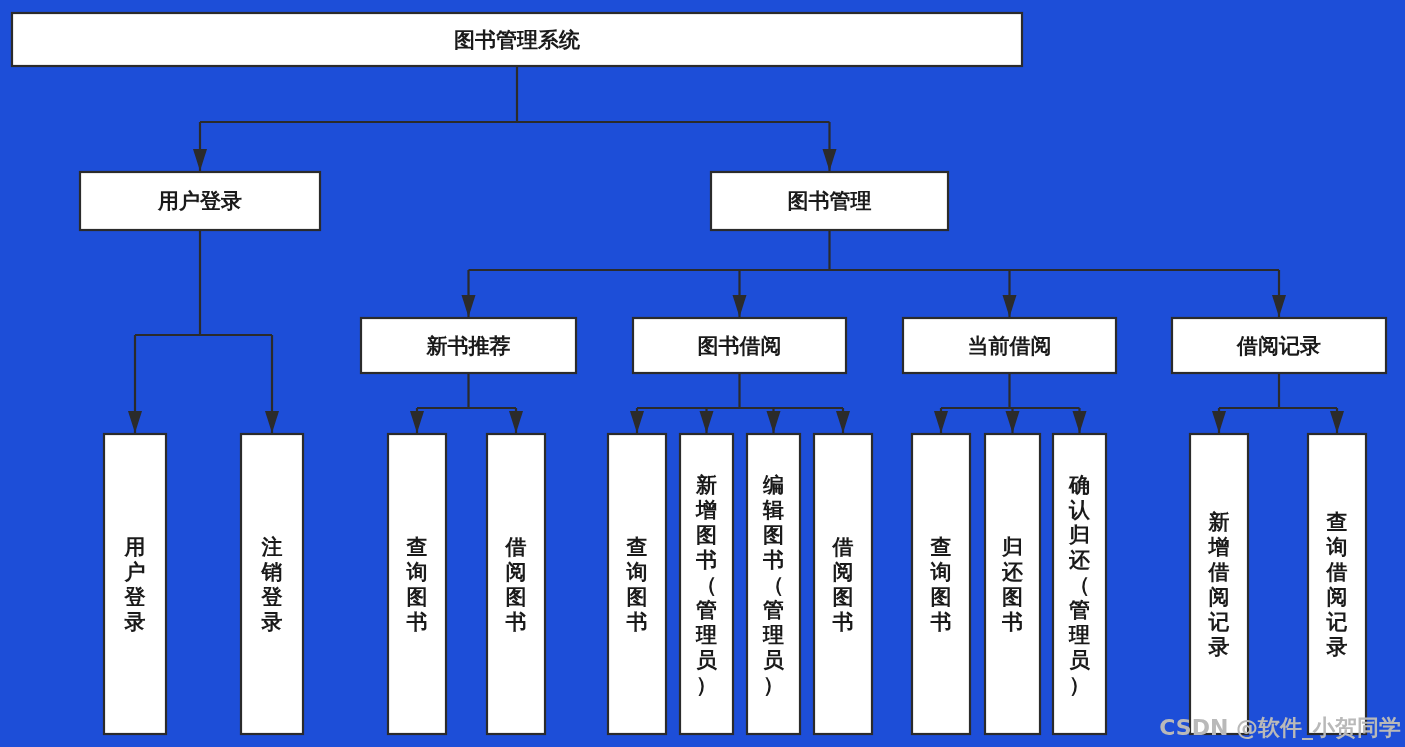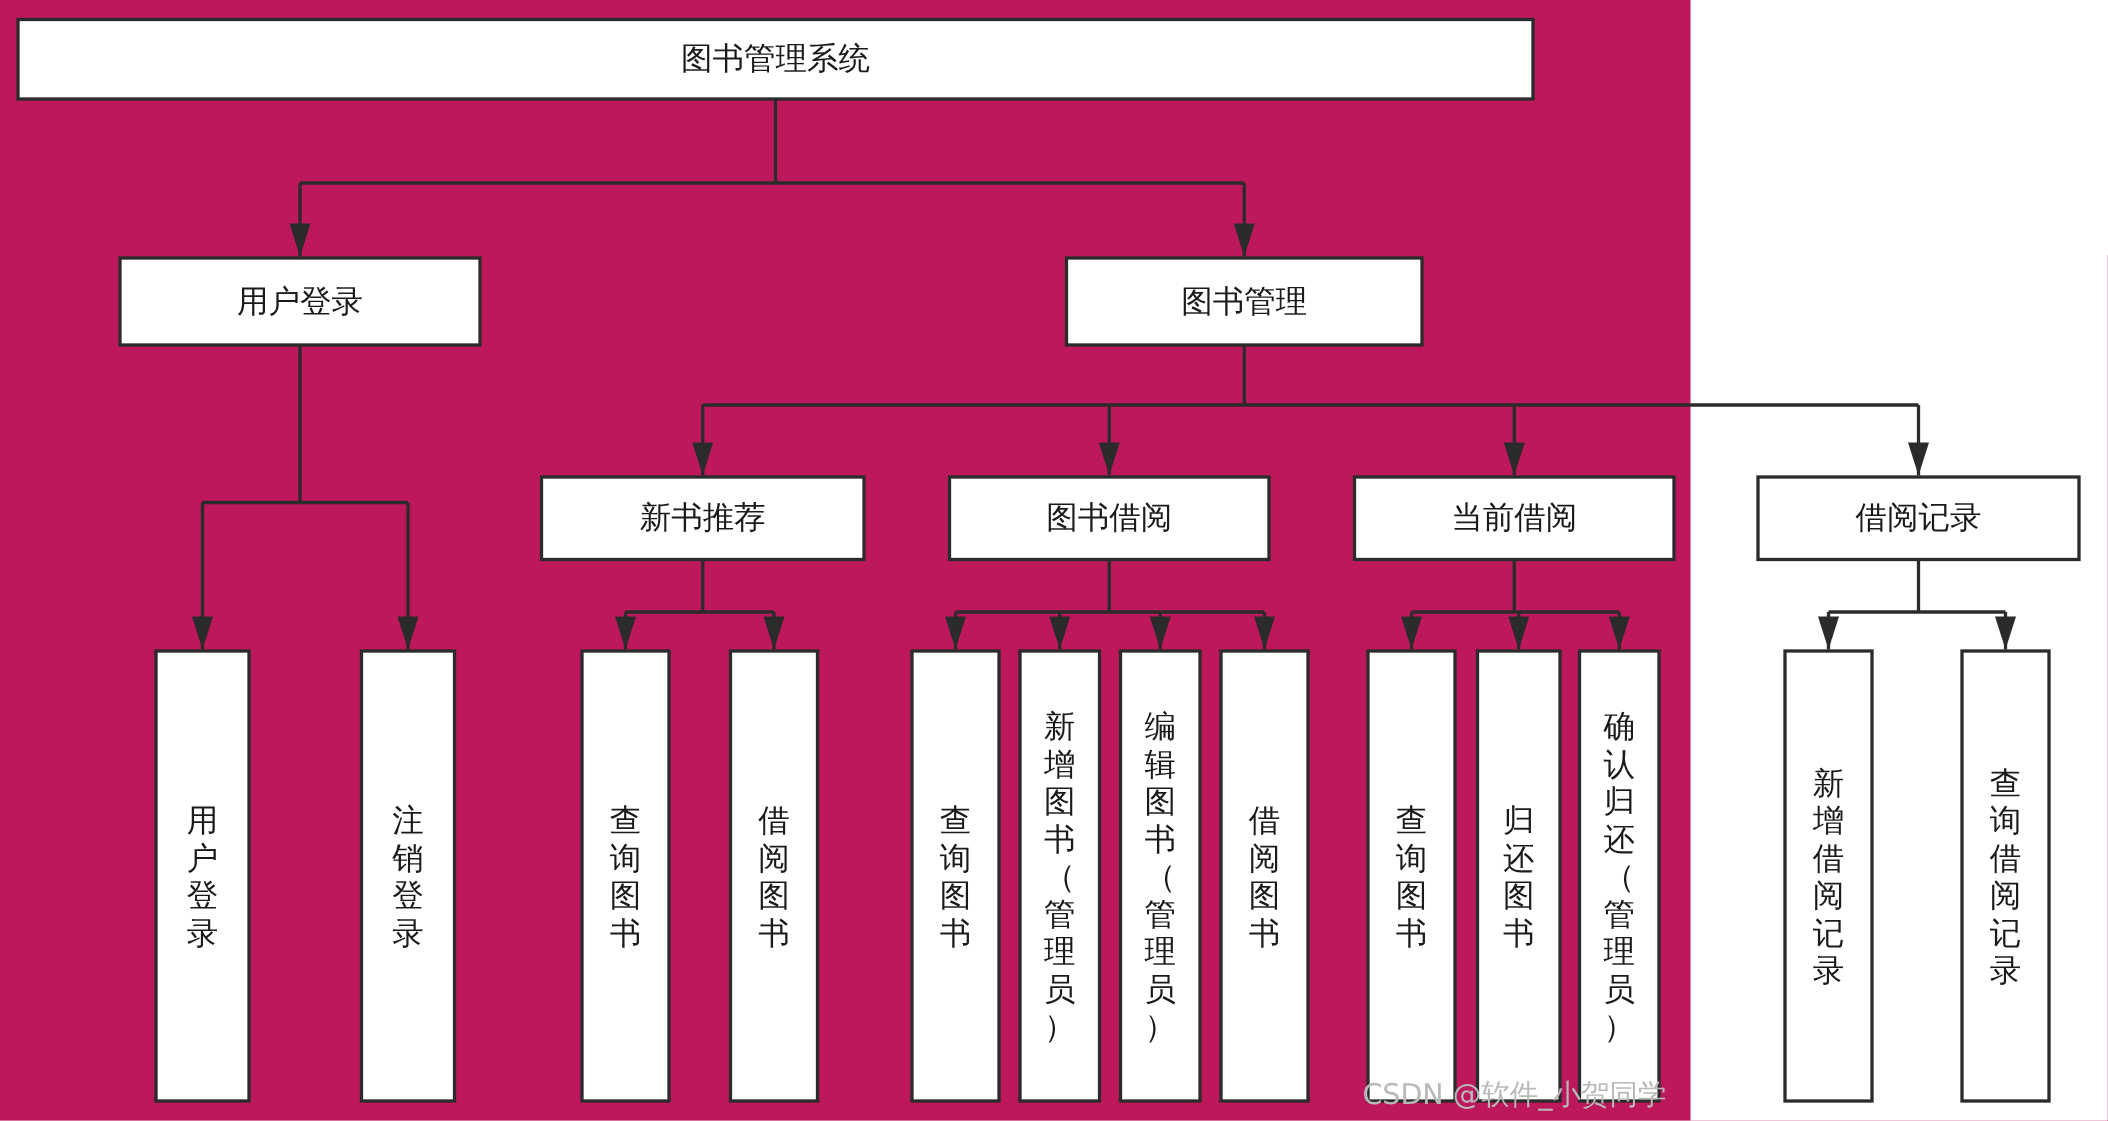--- a/index.html
+++ b/index.html
@@ -9,23 +9,24 @@
     background: #ffffff;
   }
   body {
     width: 1405px;
     height: 747px;
     font-family: "DejaVu Sans", "Liberation Sans", sans-serif;
     overflow: hidden;
   }
   #diagram-root {
     position: relative;
-    width: 1127px;
+    width: 1405px;
     height: 747px;
-    background: #be185d;
+    background: #1d4ed8;
+    font-weight: bold;
   }
   svg.diagram-canvas {
     position: absolute;
     left: 0;
     top: 0;
     width: 1405px;
     height: 747px;
     display: block;
   }
   .node-box {
@@ -51,24 +52,24 @@
     stroke-width: 2.2;
     fill: none;
     stroke-linecap: butt;
   }
   .arrow-head {
     fill: #2b2b2b;
     stroke: none;
   }
   .watermark {
     position: absolute;
-    right: 16px;
+    right: 4px;
     bottom: 4px;
     font-family: "DejaVu Sans", "Liberation Sans", sans-serif;
-    font-size: 19px;
+    font-size: 22px;
     color: #b9b9b9;
     white-space: nowrap;
     user-select: none;
   }
 </style>
 </head>
 <body>
 
 <div id="diagram-root">
 

